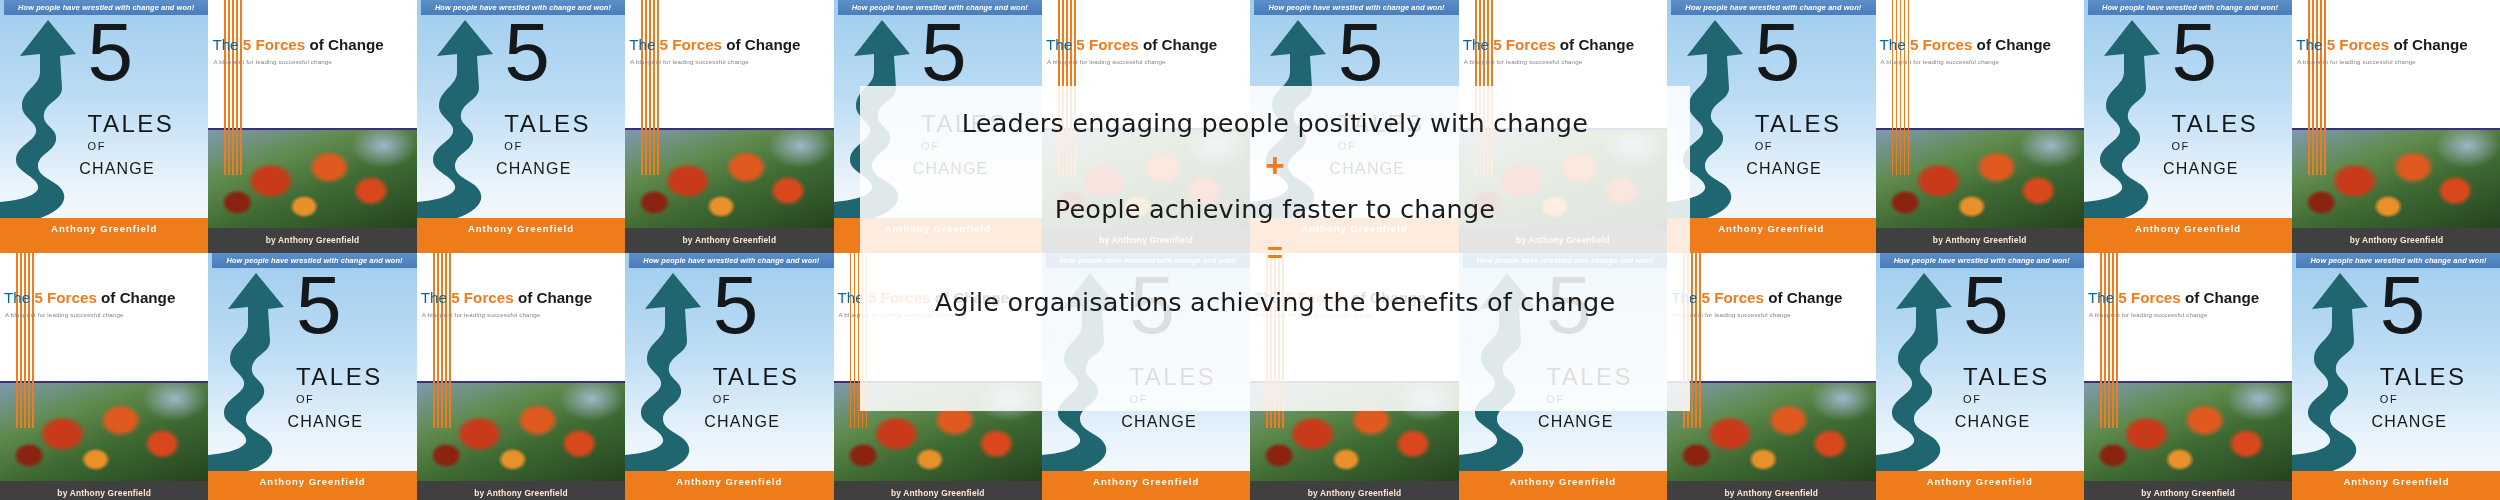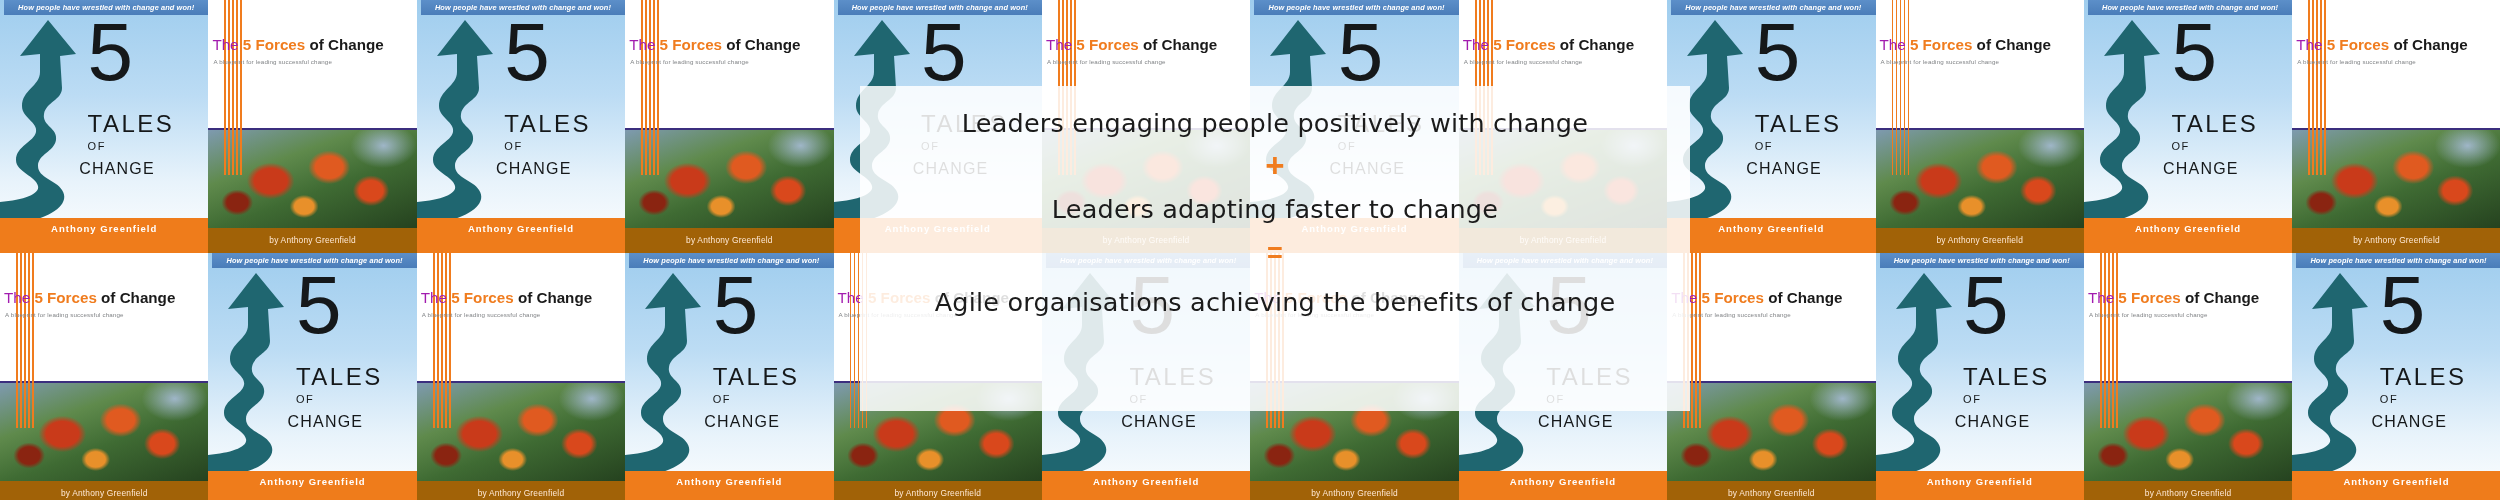--- a/index.html
+++ b/index.html
@@ -50,21 +50,21 @@
     text-align:center; line-height:22px; white-space:nowrap;
   }
 
   
   .covB { background:#ffffff; }
   .covB .toppane { position:absolute; top:0; left:0; right:0; height:128px; background:#ffffff; }
   .covB .ttl {
     position:absolute; left:4px; top:36px; right:4px;
     font-size:15.2px; font-weight:bold; color:#1a1a1a; white-space:nowrap;
   }
-  .covB .ttl .thin { font-weight:400; color:#a21caf; }
+  .covB .ttl .thin { font-weight:400; color:#0369a1; }
   .covB .ttl .orange { color:#f07c1e; font-weight:bold; }
   .covB .sub {
     position:absolute; left:5px; top:58px; right:4px;
     font-size:6.2px; color:#808386; letter-spacing:.15px; white-space:nowrap;
   }
   .covB .stripes { position:absolute; left:16px; top:0; width:20px; height:175px; }
   .covB .stripes i {
     position:absolute; top:0; width:1.8px; height:100%;
     background:#f07c1e;
   }
@@ -76,22 +76,22 @@
       radial-gradient(ellipse 30px 24px at 58% 38%, #e05a20 0%, #e05a20 46%, transparent 70%),
       radial-gradient(ellipse 26px 22px at 78% 62%, #d9481c 0%, #d9481c 46%, transparent 70%),
       radial-gradient(ellipse 22px 18px at 14% 74%, #8a2411 0%, #8a2411 48%, transparent 72%),
       radial-gradient(ellipse 20px 16px at 46% 78%, #e8902a 0%, #e8902a 48%, transparent 72%),
       radial-gradient(ellipse 44px 30px at 84% 16%, #9fb6c8 0%, transparent 75%),
       linear-gradient(160deg,#7e9ab0 0%, #5f8a4c 32%, #3f6b33 58%, #25421f 100%);
     filter: blur(.25px);
   }
   .covB .authbar {
     position:absolute; left:0; right:0; bottom:0; height:25px;
-    background:#a16207; color:#ffe9d6;
-    font-size:8.4px; font-weight:400; letter-spacing:.2px;
+    background:#404040; color:#ffe9d6;
+    font-size:8.4px; font-weight:700; letter-spacing:.2px;
     text-align:center; line-height:25px; white-space:nowrap;
   }
 
   
   #overlay {
     position:absolute;
     left:860px; top:86px; width:830px; height:325px;
     background: rgba(255,255,255,0.86);
     display:flex; flex-direction:column;
     align-items:center; justify-content:flex-start;
@@ -489,18 +489,18 @@
     <div class="t1">TALES</div>
     <div class="t2">OF</div>
     <div class="t3">CHANGE</div>
     <div class="authbar">Anthony Greenfield</div>
   </div>
     </div>
 
   <div id="overlay">
     <div class="eq-line line1">Leaders engaging people positively with change</div>
     <div class="op">+</div>
-    <div class="eq-line line2">Leaders adapting faster to change</div>
+    <div class="eq-line line2">People achieving faster to change</div>
     <div class="op equals">=</div>
     <div class="eq-line line3">Agile organisations achieving the benefits of change</div>
   </div>
 
 </div>
 
 </body></html>

